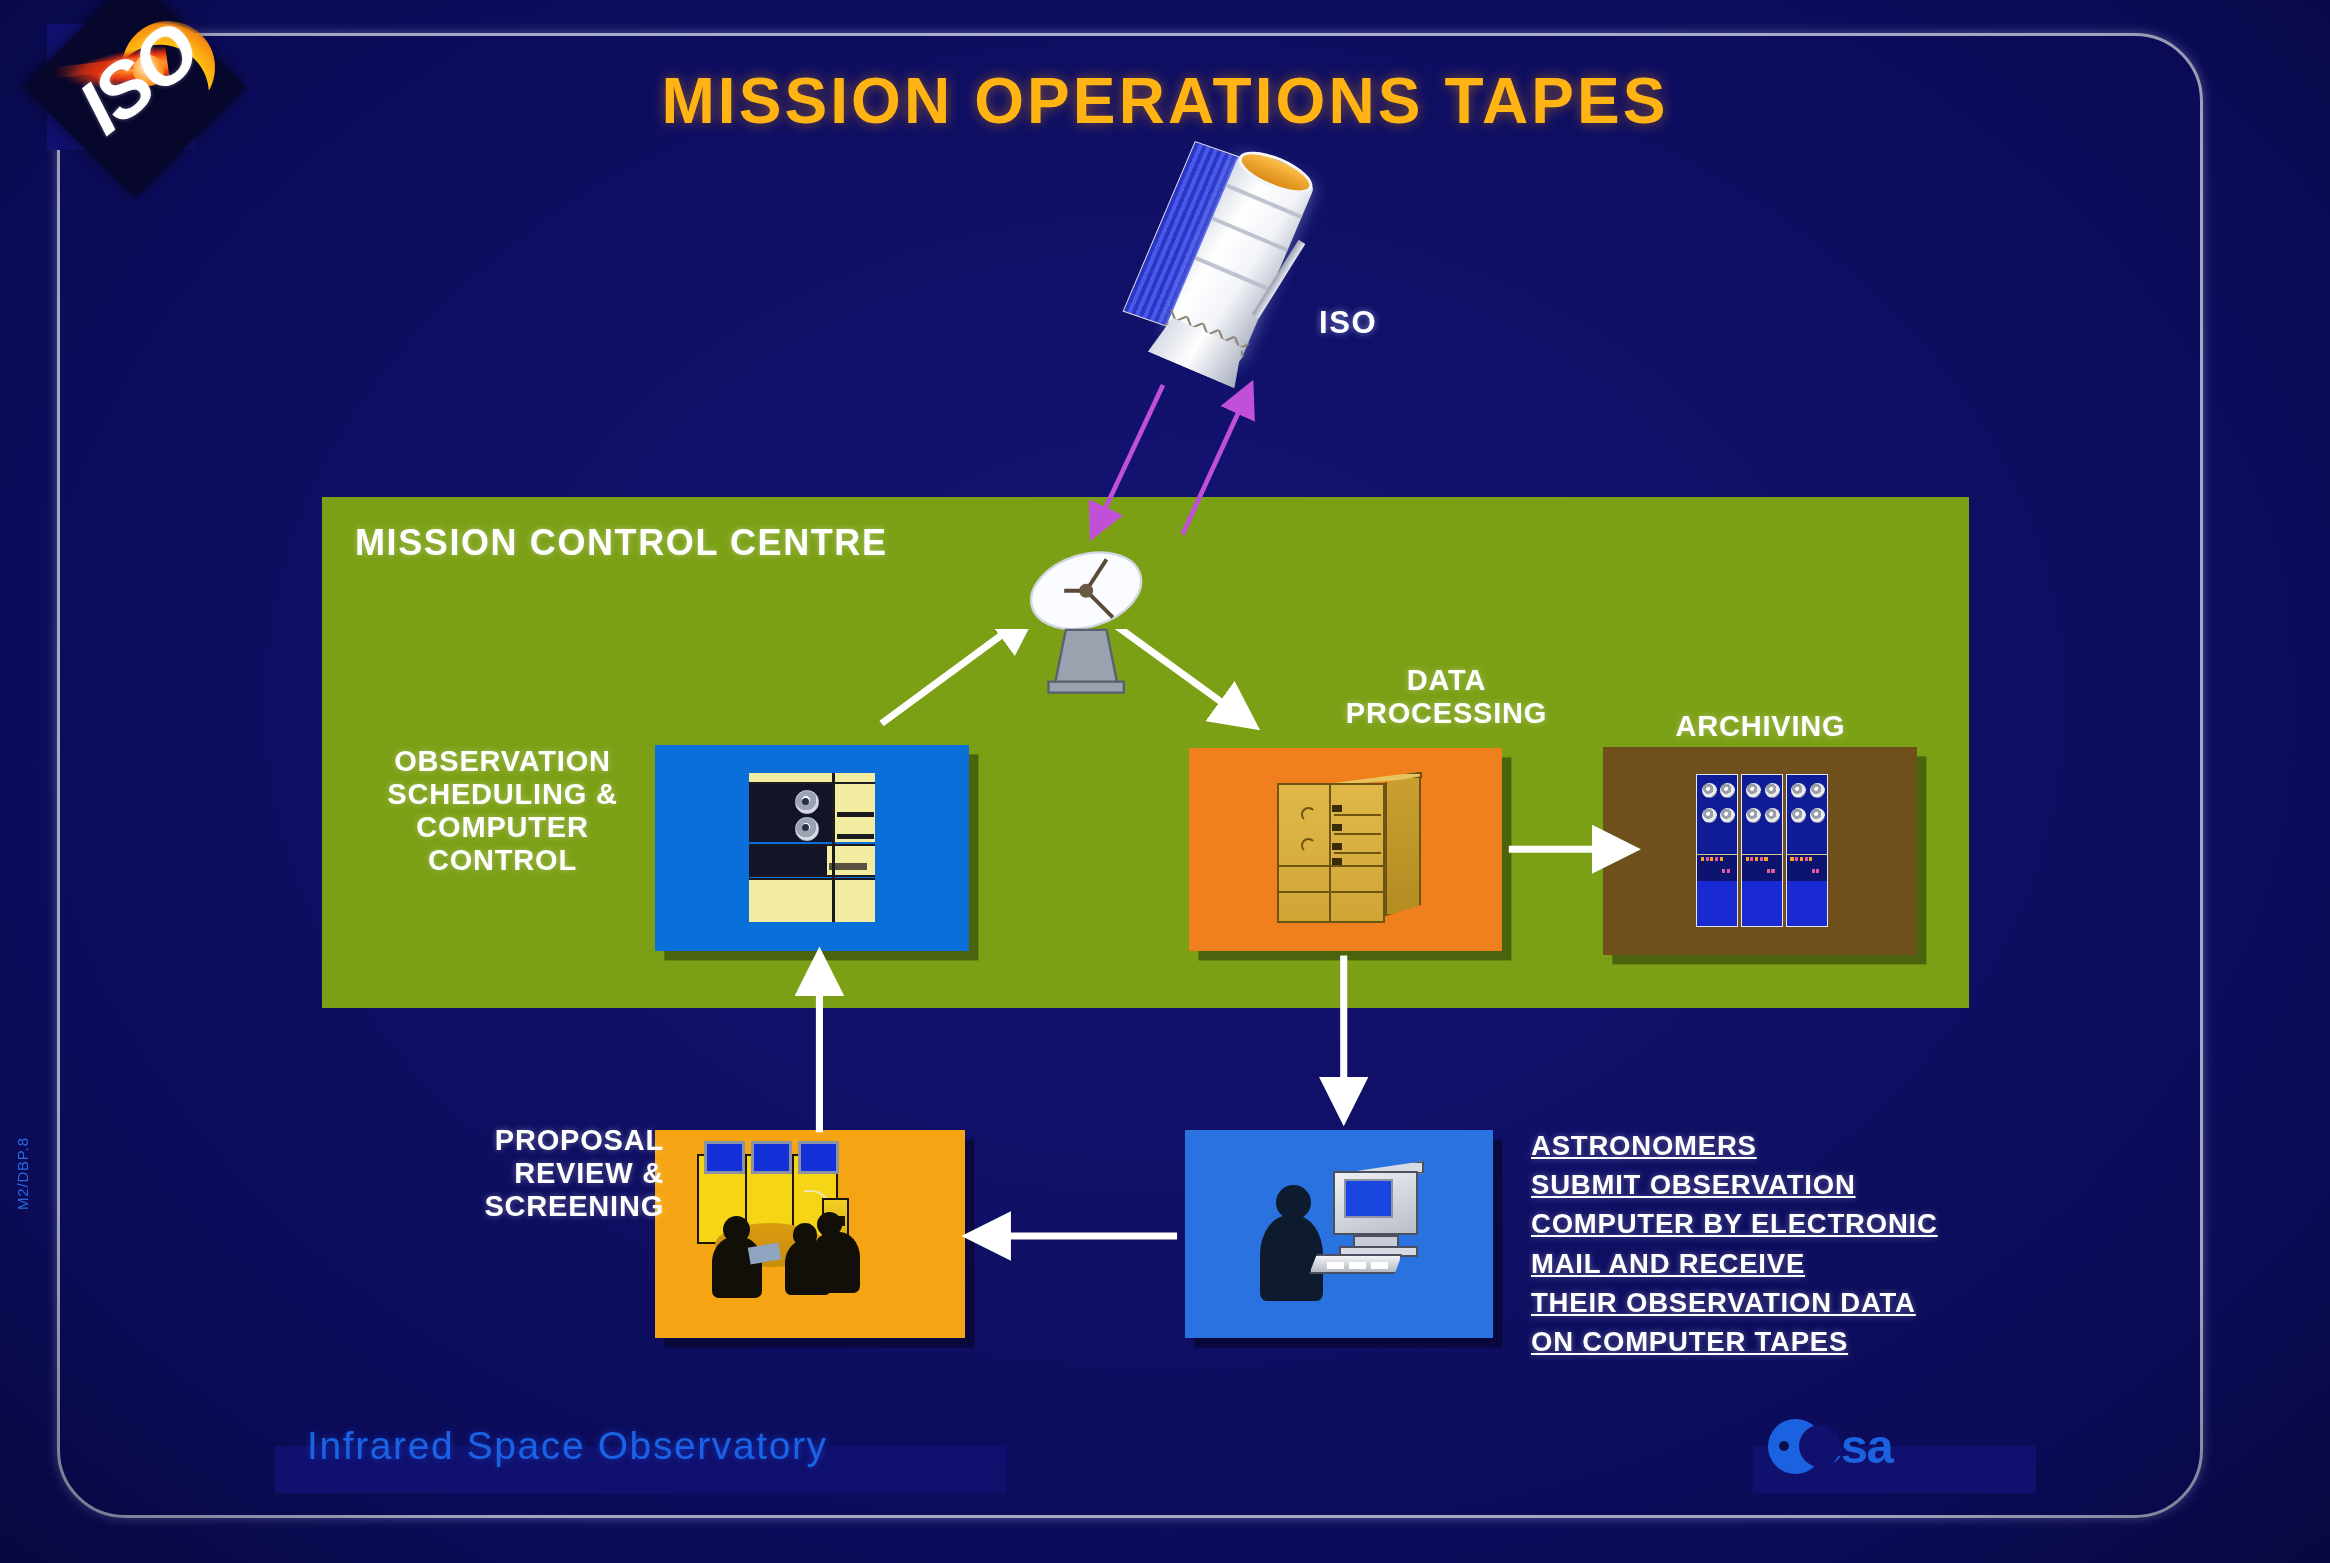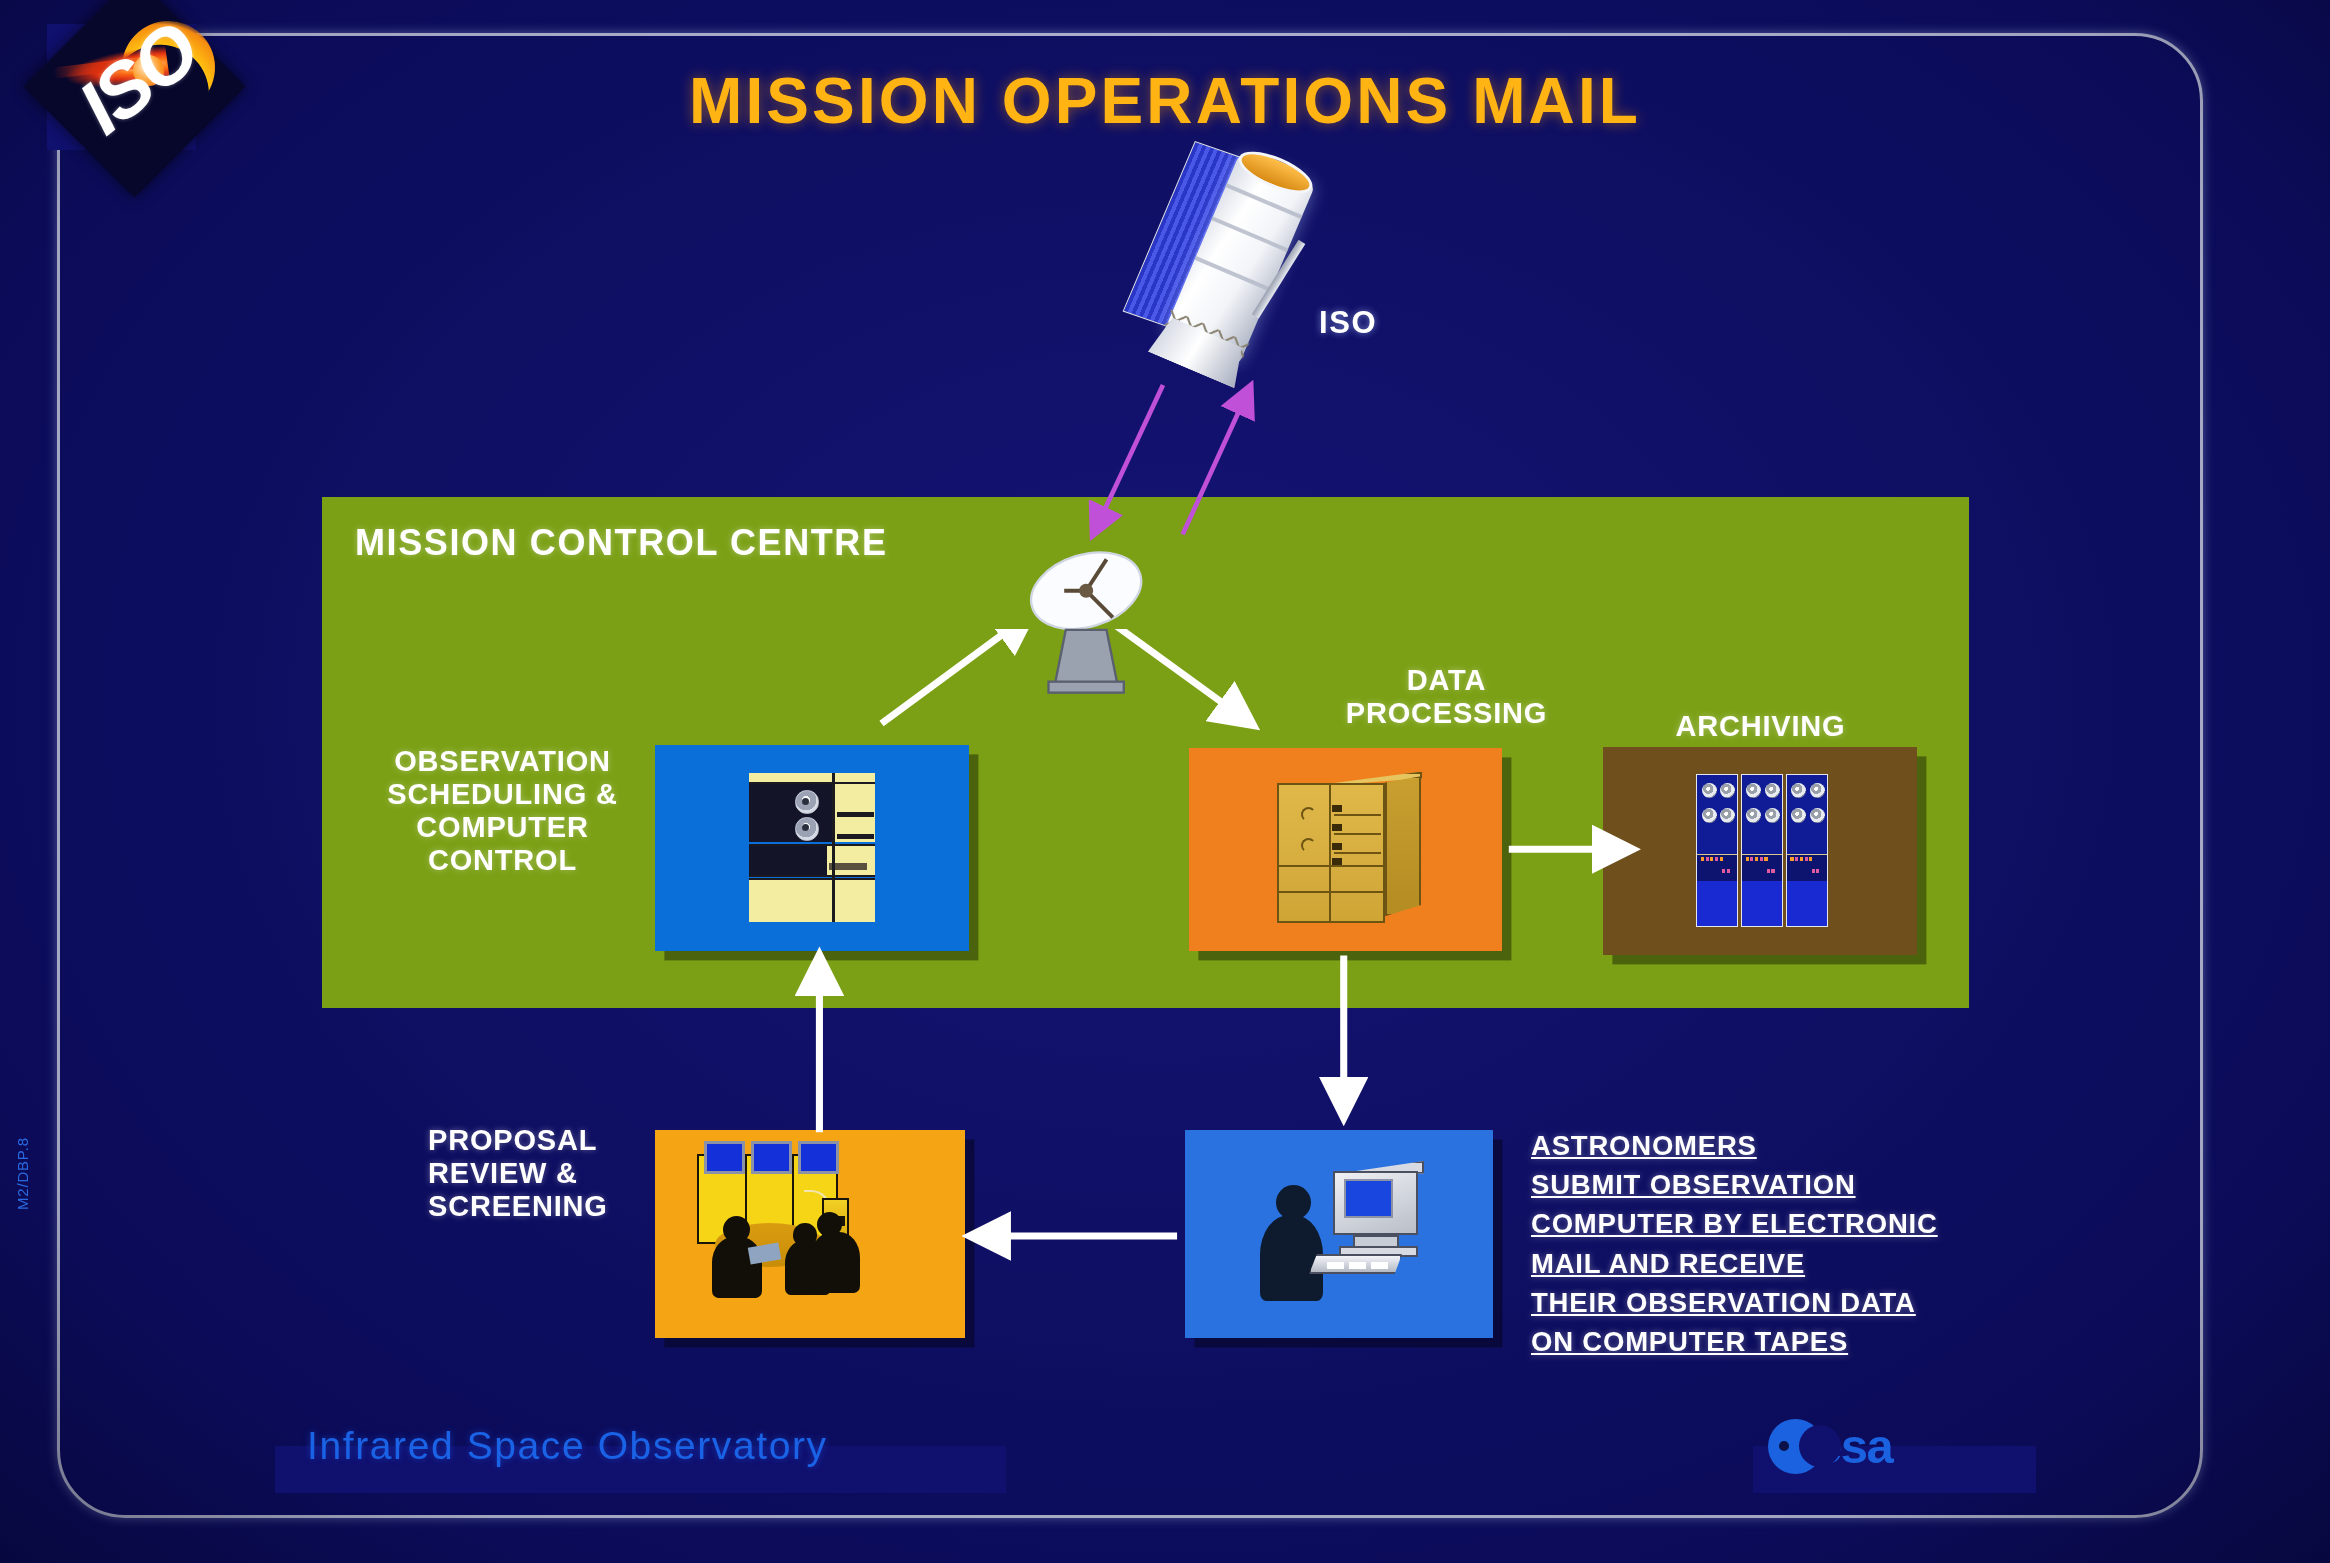--- a/index.html
+++ b/index.html
@@ -124,21 +124,21 @@
   #box-sched{left:655px;top:745px;width:314px;height:206px;background:#0a6fd8;}
   #cap-sched{left:369px;top:745px;width:267px;font-size:29px;text-align:center;}
 
   #box-dp{left:1189px;top:748px;width:313px;height:203px;background:#f0801e;}
   #cap-dp{left:1305px;top:664px;width:283px;font-size:29px;text-align:center;}
 
   #box-arch{left:1603px;top:747px;width:314px;height:208px;background:#6f4f1c;}
   #cap-arch{left:1627px;top:710px;width:267px;font-size:29px;text-align:center;}
 
   #box-review{left:655px;top:1130px;width:310px;height:208px;background:#f5a513;}
-  #cap-review{left:428px;top:1124px;width:236px;font-size:29px;text-align:left;}
+  #cap-review{left:428px;top:1124px;width:236px;font-size:29px;text-align:right;}
 
   #box-astro{left:1185px;top:1130px;width:308px;height:208px;background:#2a72e0;}
   #cap-astro{left:1531px;top:1130px;width:503px;font-size:27.5px;text-align:left;text-decoration:underline;}
   #cap-astro div{white-space:nowrap;margin-bottom:7.9px;}
 
   
   .mf{position:absolute;left:94px;top:28px;width:126px;height:149px;}
   .mf .top{position:absolute;left:0;top:0;width:100%;height:11px;background:#f2eda0;border-bottom:2.4px solid #1a1a20;}
   .mf .ldark{position:absolute;left:0;top:11px;width:66%;height:58px;background:#141428;}
   .mf .reel{position:absolute;width:23.6px;height:23.6px;border-radius:50%;
@@ -245,21 +245,21 @@
 
   <div id="iso-logo">
     <div class="diamond"></div>
     <div class="crescent"></div>
     <div class="burst"></div>
     <div class="burst2"></div>
     <div class="dot"></div>
     <div class="word">ISO</div>
   </div>
 
-  <div id="title">MISSION OPERATIONS MAIL</div>
+  <div id="title">MISSION OPERATIONS TAPES</div>
 
   <div id="satellite">
     <div class="sat-rot">
       <div class="panel"></div>
       <div class="body"></div>
       <div class="band" style="top:47px;"></div>
       <div class="band" style="top:83px;"></div>
       <div class="band" style="top:126px;"></div>
       <div class="aperture"></div>
       <div class="boom"></div>

